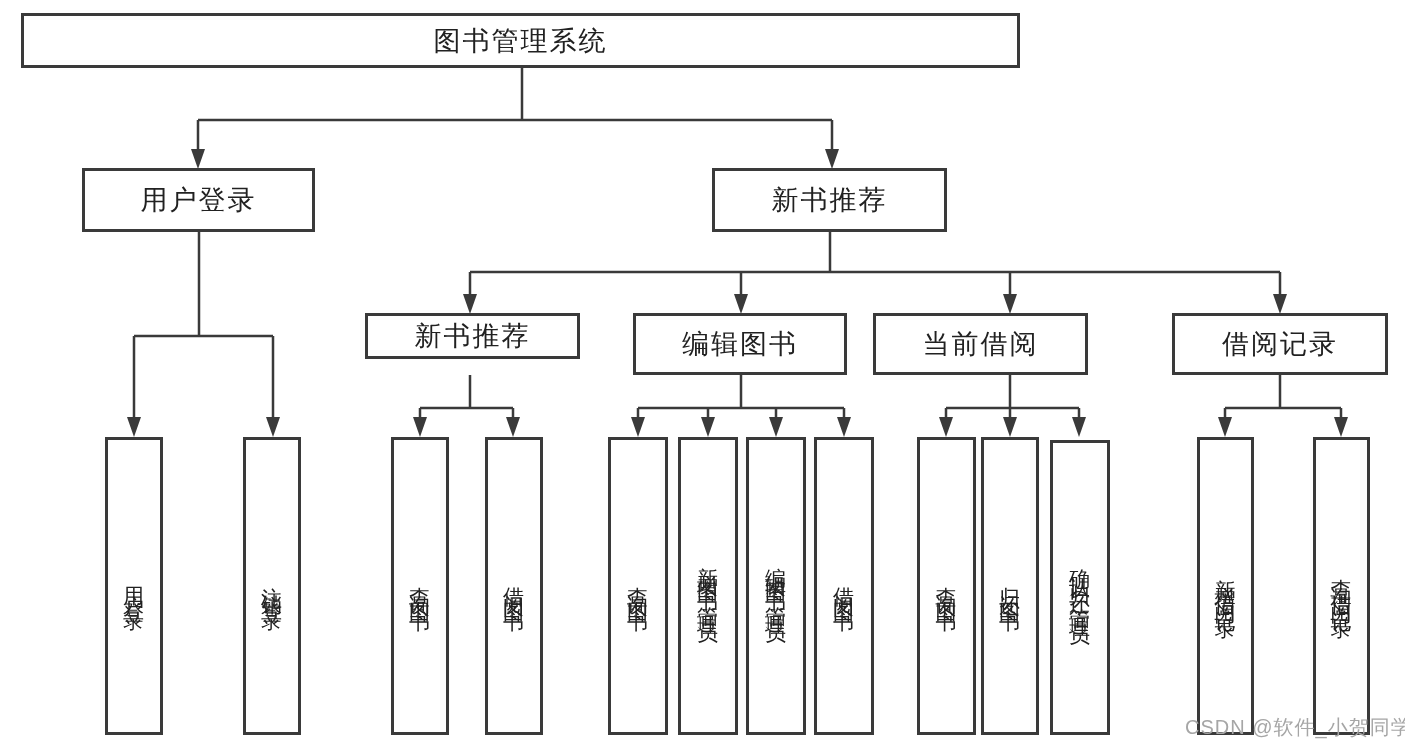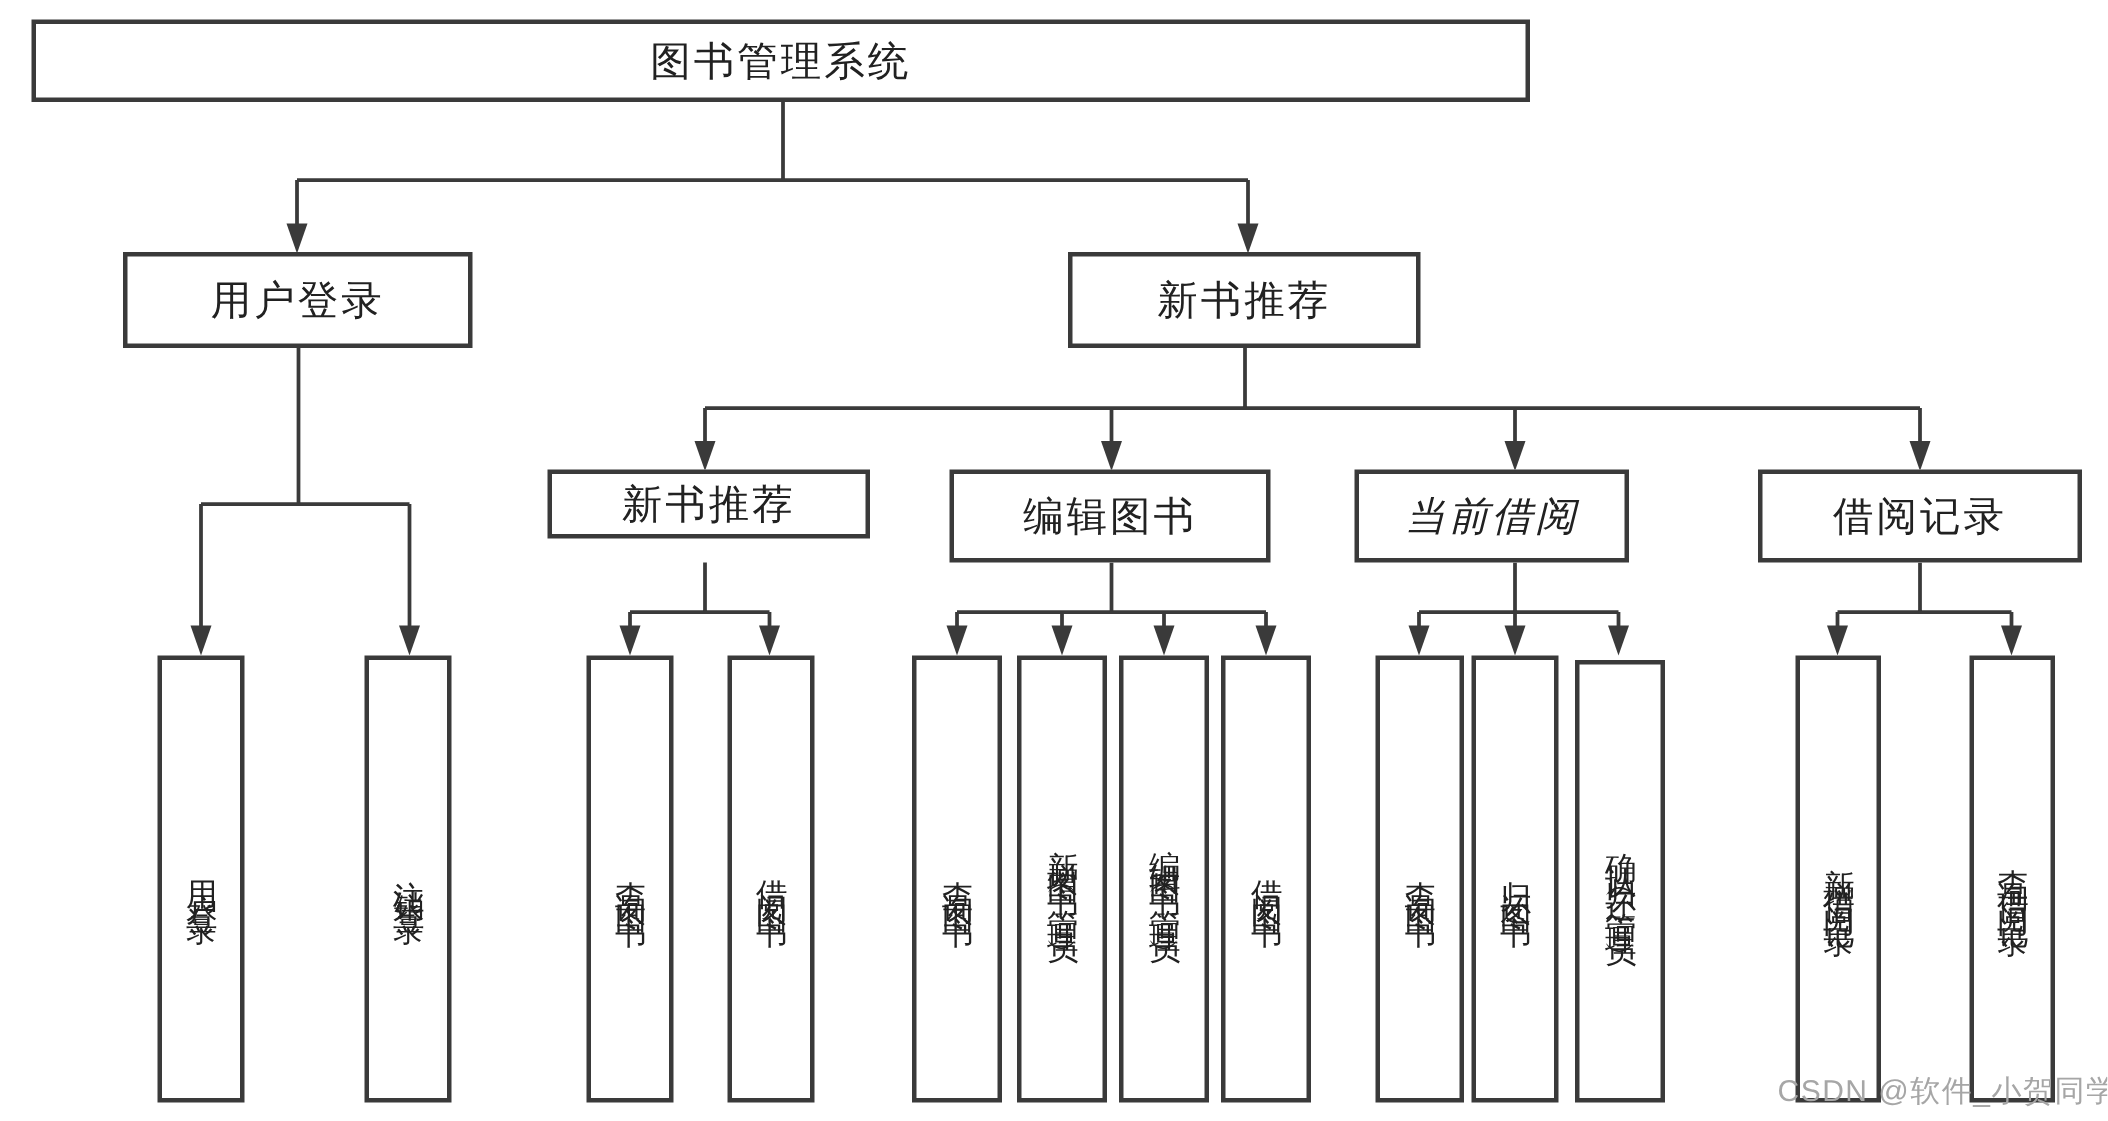--- a/index.html
+++ b/index.html
@@ -101,21 +101,21 @@
     </g>
   </svg>
 
   <div class="node" style="left:21px;top:13px;width:999px;height:55px;">图书管理系统</div>
 
   <div class="node" style="left:82px;top:168px;width:233px;height:64px;">用户登录</div>
   <div class="node" style="left:712px;top:168px;width:235px;height:64px;">新书推荐</div>
 
   <div class="node" style="left:365px;top:313px;width:215px;height:46px;">新书推荐</div>
   <div class="node" style="left:633px;top:313px;width:214px;height:62px;">编辑图书</div>
-  <div class="node" style="left:903px;top:313px;width:183px;height:62px;font-style:italic;">当前借阅</div>
+  <div class="node" style="left:873px;top:313px;width:215px;height:62px;">当前借阅</div>
   <div class="node" style="left:1172px;top:313px;width:216px;height:62px;">借阅记录</div>
 
   <div class="node leaf" style="left:105px;top:437px;width:58px;height:298px;">用户登录</div>
   <div class="node leaf" style="left:243px;top:437px;width:58px;height:298px;">注销登录</div>
 
   <div class="node leaf" style="left:391px;top:437px;width:58px;height:298px;">查询图书</div>
   <div class="node leaf" style="left:485px;top:437px;width:58px;height:298px;">借阅图书</div>
 
   <div class="node leaf" style="left:608px;top:437px;width:60px;height:298px;">查询图书</div>
   <div class="node leaf" style="left:678px;top:437px;width:60px;height:298px;">新增图书（管理员）</div>

